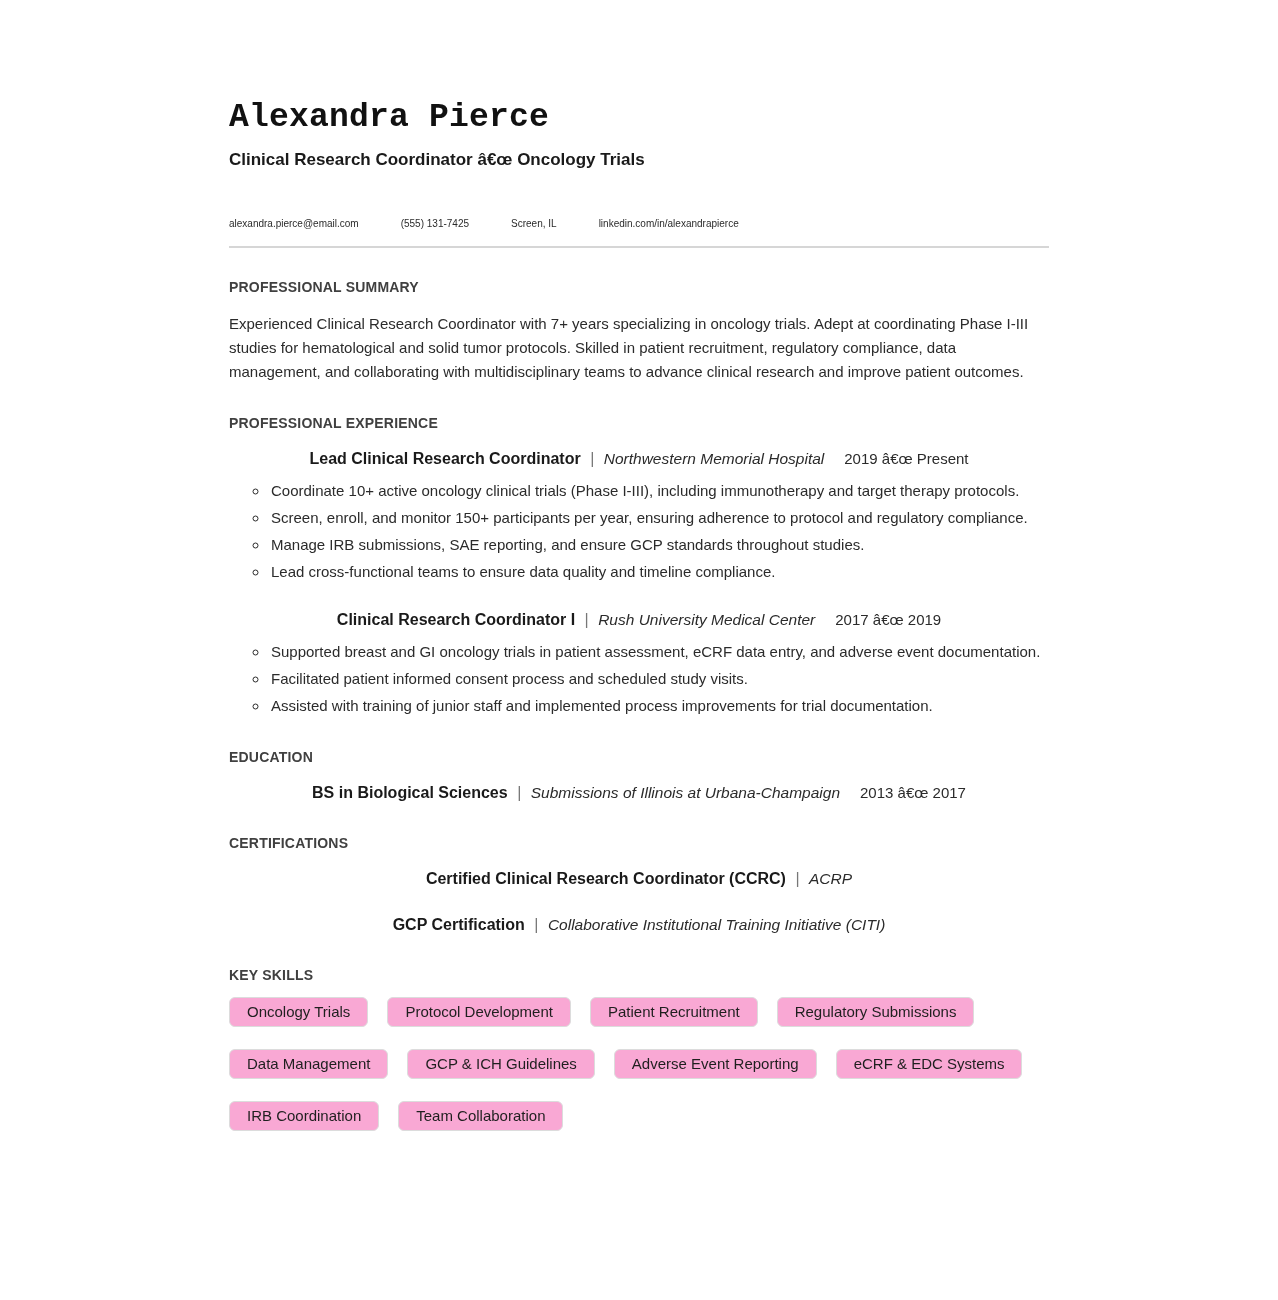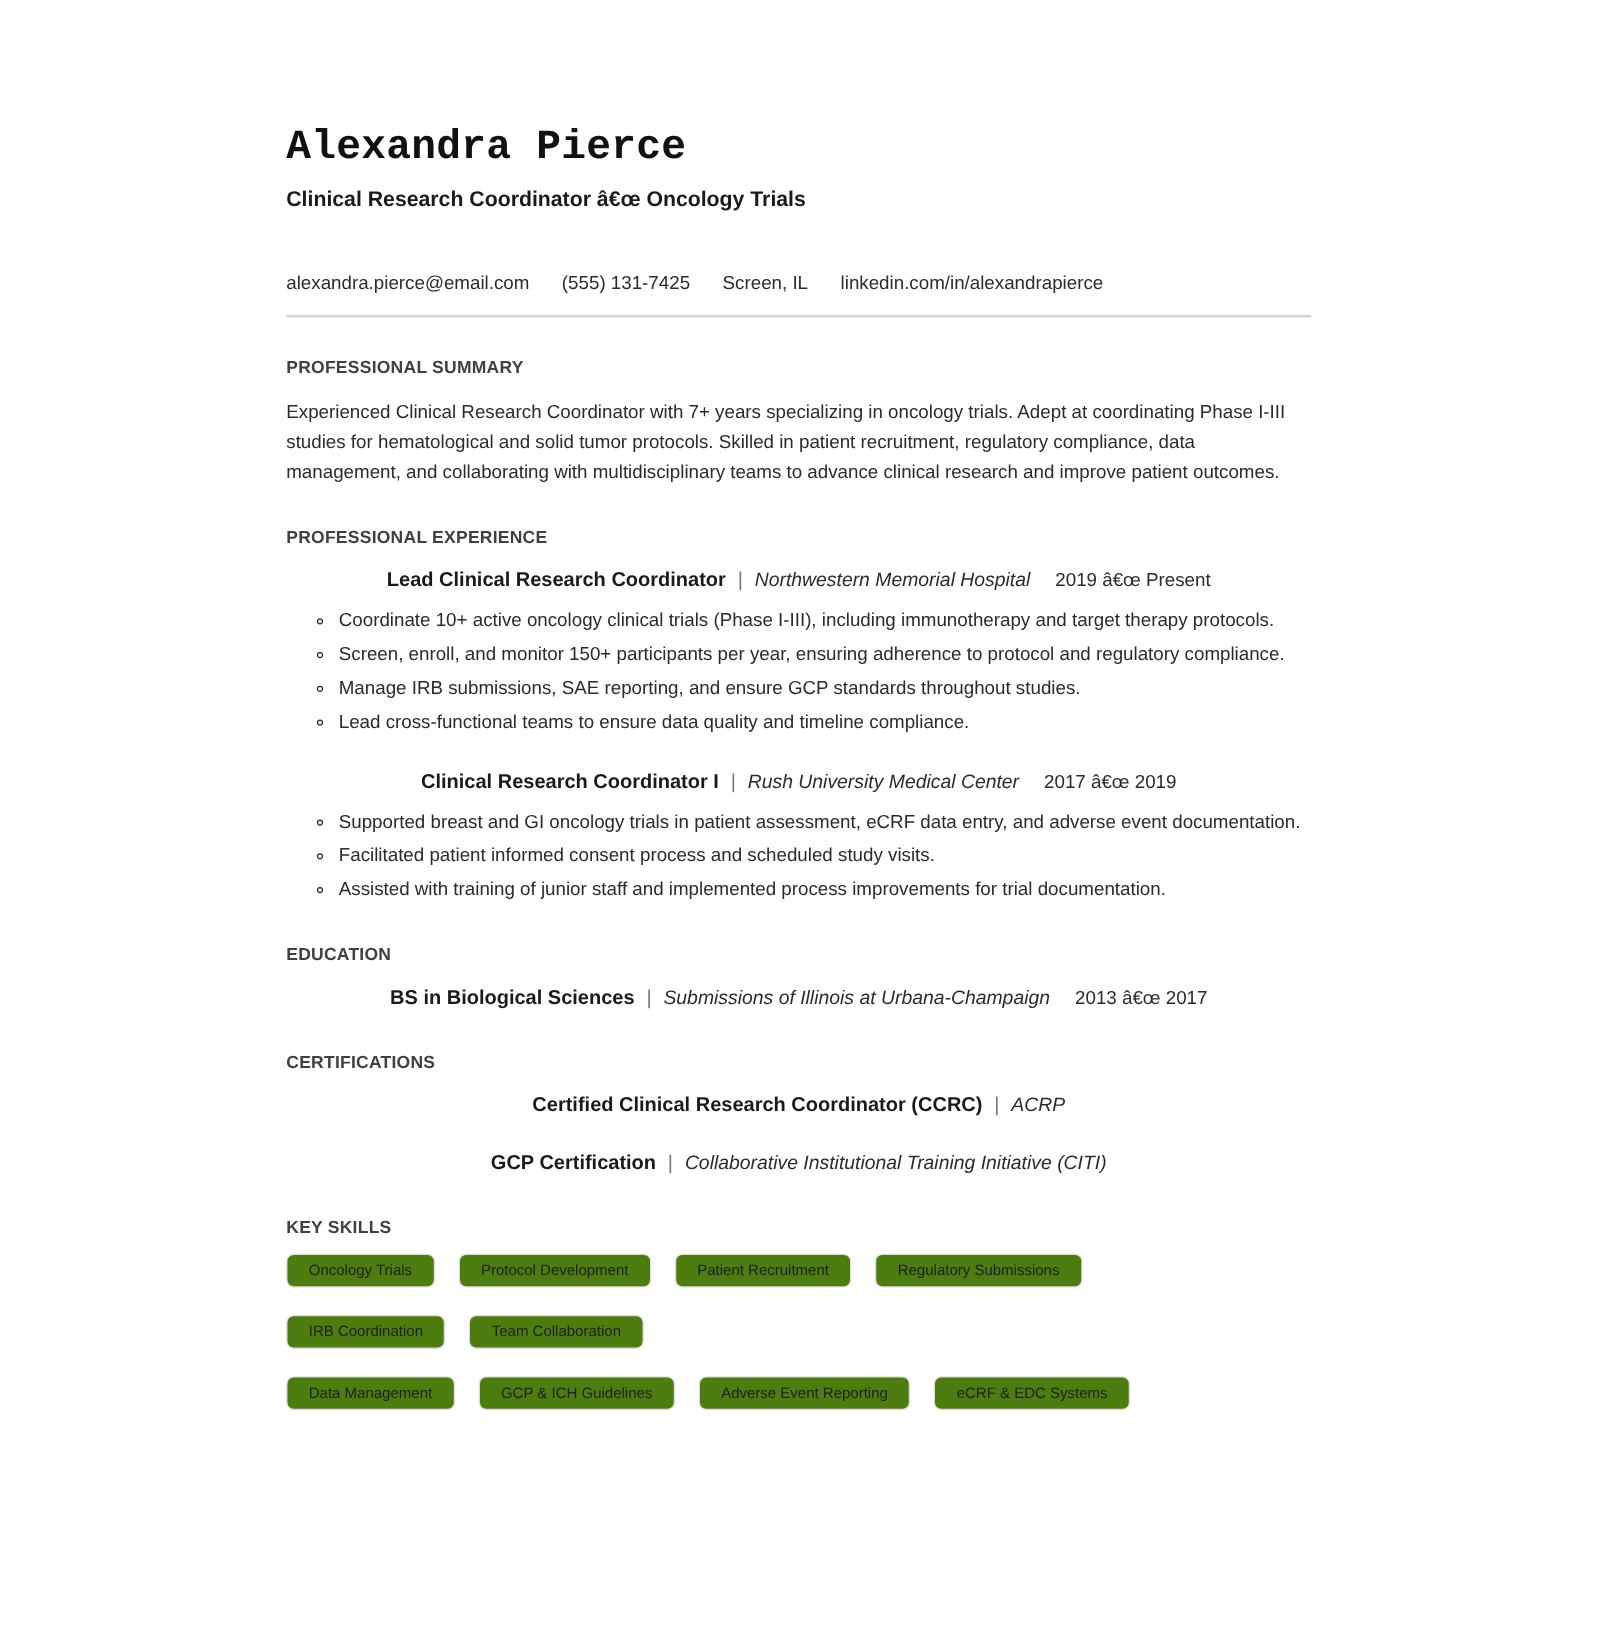--- a/index.html
+++ b/index.html
@@ -29,22 +29,22 @@
     font-family: Liberation Mono, monospace;
   }
   .headline {
     font-size: 17px;
     font-weight: 700;
     color: #1a1a1a;
     margin-bottom: 15px;
   }
   .contact-row {
     display: flex;
-    gap: 26px;
-    font-size: 15px;
+    gap: 42px;
+    font-size: 10px;
     color: #2b2b2b;
     margin-top: 48px;
   }
 
   
   .section-heading {
     font-size: 14px;
     font-weight: 700;
     color: #404040;
     letter-spacing: 0.2px;
@@ -82,24 +82,24 @@
   ul.bullets li { margin-bottom: 3px; padding-left: 2px; }
 
   .cert-entry { margin-bottom: 24px; }
 
   
   .skills-row { display: flex; gap: 19px; margin-bottom: 22px; }
   .skill-pill {
     display: inline-flex;
     align-items: center;
     padding: 5px 17px 6px 17px;
-    background: #4d7c0f;
+    background: #f9a8d4;
     border: 1px solid #dcdcdc;
     border-radius: 6px;
-    font-size: 12px;
+    font-size: 15px;
     color: #1f1f1f;
     white-space: nowrap;
   }
 </style>
 </head>
 <body>
 
 <div class="page">
 
   <header class="resume-header">
@@ -187,24 +187,24 @@
 
   <section>
     <div class="section-heading" style="margin-bottom:14px;">KEY SKILLS</div>
     <div class="skills-row">
       <span class="skill-pill">Oncology Trials</span>
       <span class="skill-pill">Protocol Development</span>
       <span class="skill-pill">Patient Recruitment</span>
       <span class="skill-pill">Regulatory Submissions</span>
     </div>
     <div class="skills-row">
-      <span class="skill-pill">IRB Coordination</span>
-      <span class="skill-pill">Team Collaboration</span>
-    </div>
-    <div class="skills-row">
       <span class="skill-pill">Data Management</span>
       <span class="skill-pill">GCP &amp; ICH Guidelines</span>
       <span class="skill-pill">Adverse Event Reporting</span>
       <span class="skill-pill">eCRF &amp; EDC Systems</span>
     </div>
+    <div class="skills-row">
+      <span class="skill-pill">IRB Coordination</span>
+      <span class="skill-pill">Team Collaboration</span>
+    </div>
   </section>
 
 </div>
 
 </body></html>

